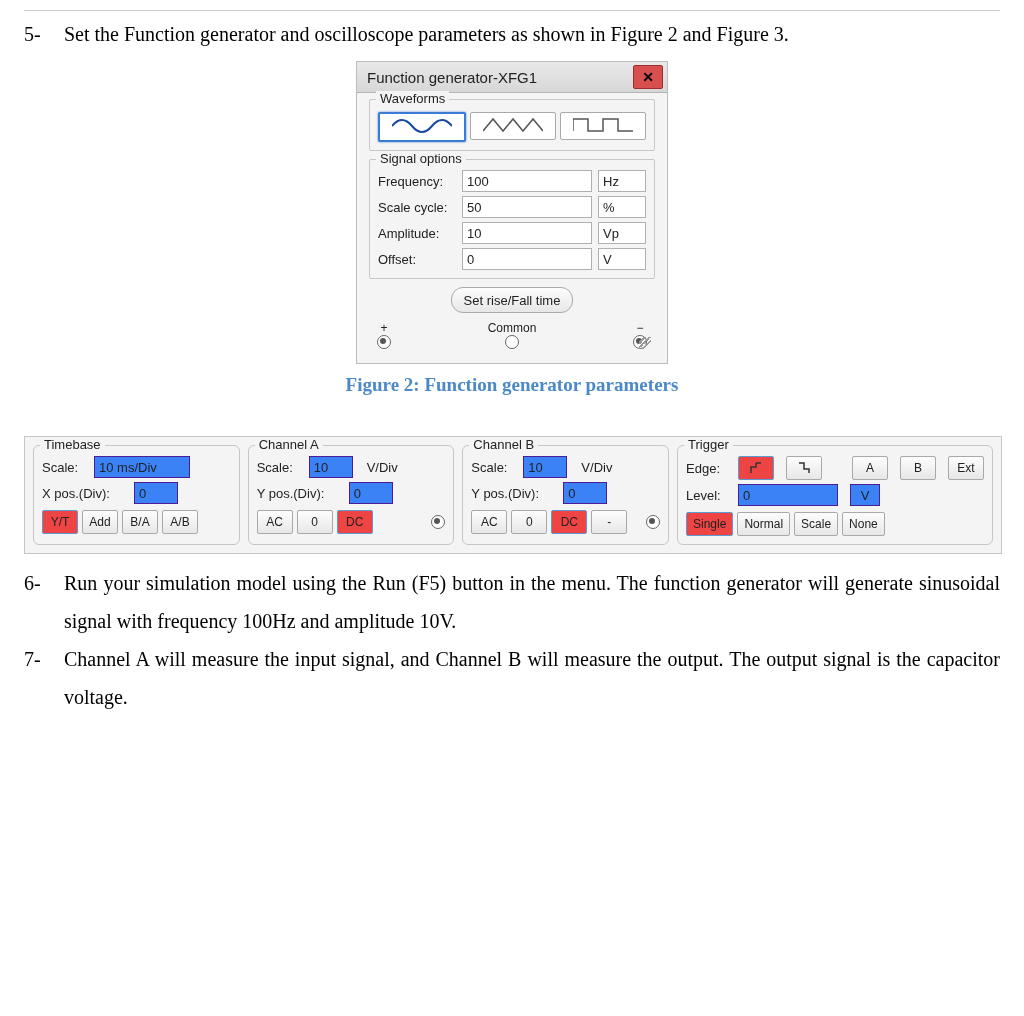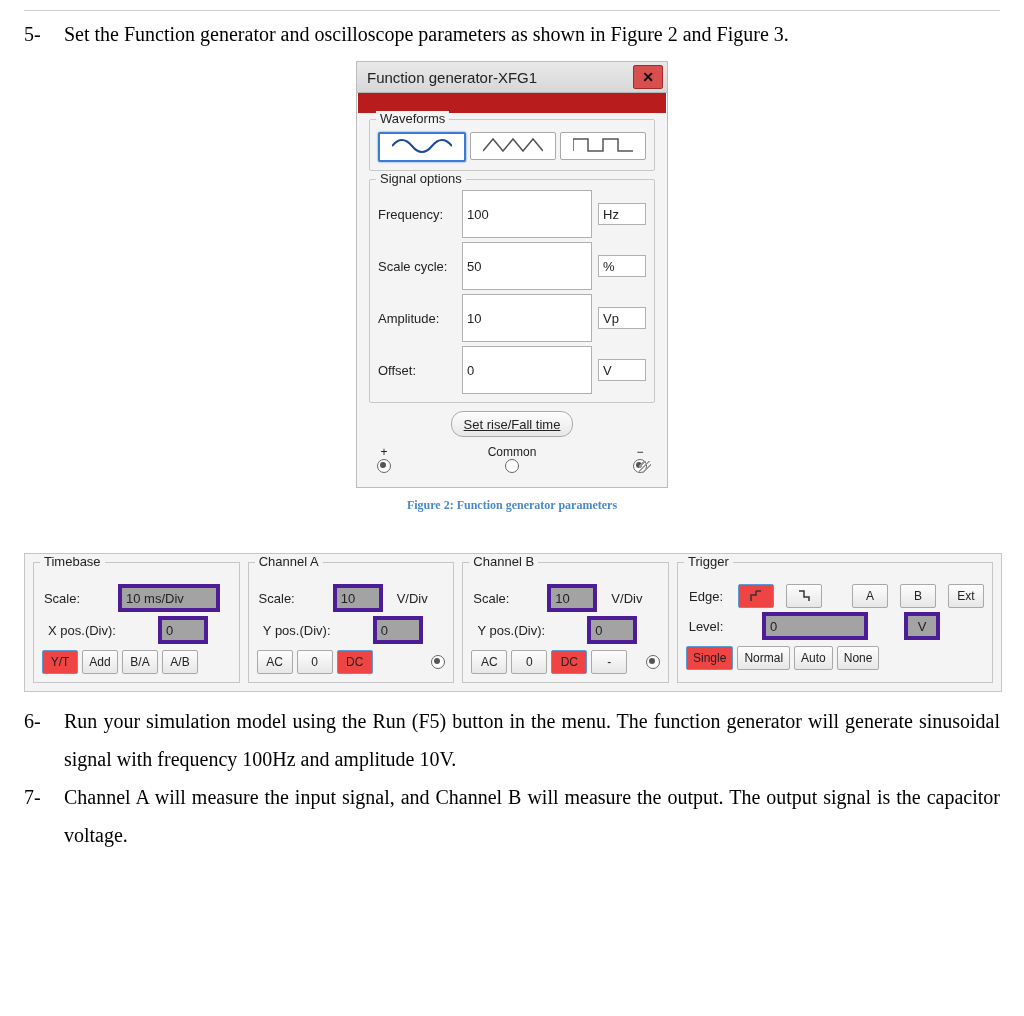--- a/index.html
+++ b/index.html
@@ -34,21 +34,21 @@
     display: flex;
     justify-content: center;
     margin: 8px 0 10px 0;
   }
   .fg {
     width: 310px;
     font-family: "Segoe UI", Tahoma, sans-serif;
     font-size: 13px;
     color: #222;
     border: 1px solid #bcbcbc;
-    background: #b91c1c;
+    background: #ef4444;
     box-shadow: 0 0 0 1px #fff inset;
   }
   .fg-title {
     display: flex;
     align-items: center;
     height: 30px;
     background: linear-gradient(#e9e9e9, #d7d7d7);
     border-bottom: 1px solid #b5b5b5;
   }
   .fg-title .t { flex: 1; padding-left: 10px; font-size: 15px; }
@@ -59,49 +59,49 @@
     background: #d84f4f;
     color: #000;
     font-weight: bold;
     display: flex;
     align-items: center;
     justify-content: center;
     border: 1px solid #9e2c2c;
     border-radius: 2px;
     font-size: 14px;
   }
-  .fg-body { padding: 6px 12px 10px 12px; background: #f4f4f4; margin-top: 20px; }
+  .fg-body { padding: 6px 12px 10px 12px; background: #f4f4f4; }
   .groupbox { border: 1px solid #c8c8c8; border-radius: 2px; margin-bottom: 8px; padding: 6px 8px 8px 8px; position: relative; background: #f4f4f4; }
   .groupbox > .gtitle { position: absolute; top: -9px; left: 6px; background: #f4f4f4; padding: 0 4px; font-size: 13px; }
   .wave-row { display: flex; gap: 4px; margin-top: 6px; }
   .wave-btn {
     flex: 1;
     height: 26px;
     border: 1px solid #a9a9a9;
     background: #fff;
     border-radius: 2px;
     display: flex;
     align-items: center;
     justify-content: center;
   }
   .wave-btn.selected { border: 2px solid #3a7bd5; box-shadow: 0 0 2px #3a7bd5; }
   .wave-btn svg { width: 60px; height: 16px; }
   .sig-row { display: flex; align-items: center; gap: 6px; margin-top: 4px; }
   .sig-row .lbl { width: 78px; }
   .sig-row .val {
-    flex: 1; height: 20px; border: 1px solid #b0b0b0; background: #fff; padding: 13px 4px;
+    flex: 1; height: 20px; border: 1px solid #b0b0b0; background: #fff; padding: 0 4px;
     display: flex; align-items: center; font-size: 13px;
   }
   .sig-row .unit {
     width: 38px; height: 20px; border: 1px solid #b0b0b0; background: #fff; padding: 0 4px;
     display: flex; align-items: center; justify-content: flex-start; font-size: 13px;
   }
   .btn {
     height: 24px; padding: 0 12px; border: 1px solid #a9a9a9; background: linear-gradient(#fdfdfd,#e7e7e7);
-    border-radius: 12px; display: inline-flex; align-items: center; justify-content: center; font-size: 13px; text-decoration: underline;
+    border-radius: 12px; display: inline-flex; align-items: center; justify-content: center; font-size: 13px;
   }
   .fg-setbtn-row { display:flex; justify-content:center; margin: 6px 0 10px 0; }
   .common-row { display:flex; align-items:center; justify-content:space-between; padding: 0 8px; }
   .radio-col { display:flex; flex-direction:column; align-items:center; gap:2px; font-size:12px; }
   .radio {
     width:12px; height:12px; border-radius:50%; border:1px solid #666; background:#fff; position:relative;
   }
   .radio.sel::after { content:""; position:absolute; left:2px; top:2px; width:6px; height:6px; border-radius:50%; background:#555; }
   .plus-minus { font-size: 12px; line-height: 10px; height:10px; }
   .resize-grip {
@@ -111,54 +111,53 @@
       linear-gradient(135deg, transparent 0 40%, #999 40% 50%, transparent 50% 100%),
       linear-gradient(135deg, transparent 0 20%, #999 20% 30%, transparent 30% 100%);
   }
   .fg-bottom { position: relative; height: 4px; }
 
   .caption {
     text-align: center;
     color: #4b89c8;
     font-weight: bold;
     font-family: "Times New Roman", Times, serif;
-    font-size: 12px;
+    font-size: 19px;
     margin: 8px 0 28px 0;
   }
 
   
   .osc-wrap { margin: 40px 0 10px 0; }
   .osc {
     width: 960px;
     margin: 0 auto;
     font-family: "Segoe UI", Tahoma, sans-serif;
     font-size: 13px;
     color: #222;
     border: 1px solid #c6c6c6;
     background: #f4f4f4;
     padding: 8px;
     display: flex;
     gap: 8px;
   }
   .panel {
     border: 1px solid #c6c6c6;
-    border-radius: 0;
-    padding: 17px 8px 8px 8px;
+    border-radius: 6px;
+    padding: 6px 8px 8px 8px;
     position: relative;
     background: #f4f4f4;
     flex: 1;
-    text-align: center;
   }
   .panel > .ptitle { position:absolute; top:-9px; left:6px; background:#f4f4f4; padding: 0 4px; }
   .panel-wide { flex: 1.2; }
   .row { display:flex; align-items:center; gap:12px; margin-top:4px; }
   .row .lbl { min-width: 40px; }
   .valbox {
-    height:20px; border:4px solid #4c1d95; background:#a3a3a3; padding:0 4px;
-    display:flex; align-items:center; font-size:13px;margin-left:24px;
+    height:20px; border:1px solid #4c1d95; background:#3b82f6; padding:0 4px;
+    display:flex; align-items:center; font-size:13px;
   }
   .w70 { width: 86px; }
   .w34 { width: 34px; }
   .w20 { width: 20px; justify-content:center; }
   .unittxt { padding-left:2px; }
   .btnrow { display:flex; gap:4px; margin-top:6px; }
   .sbtn {
     height:22px; padding: 0 6px; border:1px solid #a9a9a9; background:linear-gradient(#fdfdfd,#e7e7e7);
     border-radius:2px; font-size:12px; display:flex; align-items:center; justify-content:center;
     min-width: 22px;
@@ -356,21 +355,21 @@
           <div class="sbtn">Ext</div>
         </div>
         <div class="row">
           <div class="lbl">Level:</div>
           <div class="valbox" style="width:90px">0</div>
           <div class="valbox w20">V</div>
         </div>
         <div class="btnrow">
           <div class="sbtn sel">Single</div>
           <div class="sbtn">Normal</div>
-          <div class="sbtn">Auto</div>
+          <div class="sbtn">Scale</div>
           <div class="sbtn">None</div>
         </div>
       </div>
 
     </div>
   </div>
 
 
   <div class="instr">
     <div class="num">6-</div>

